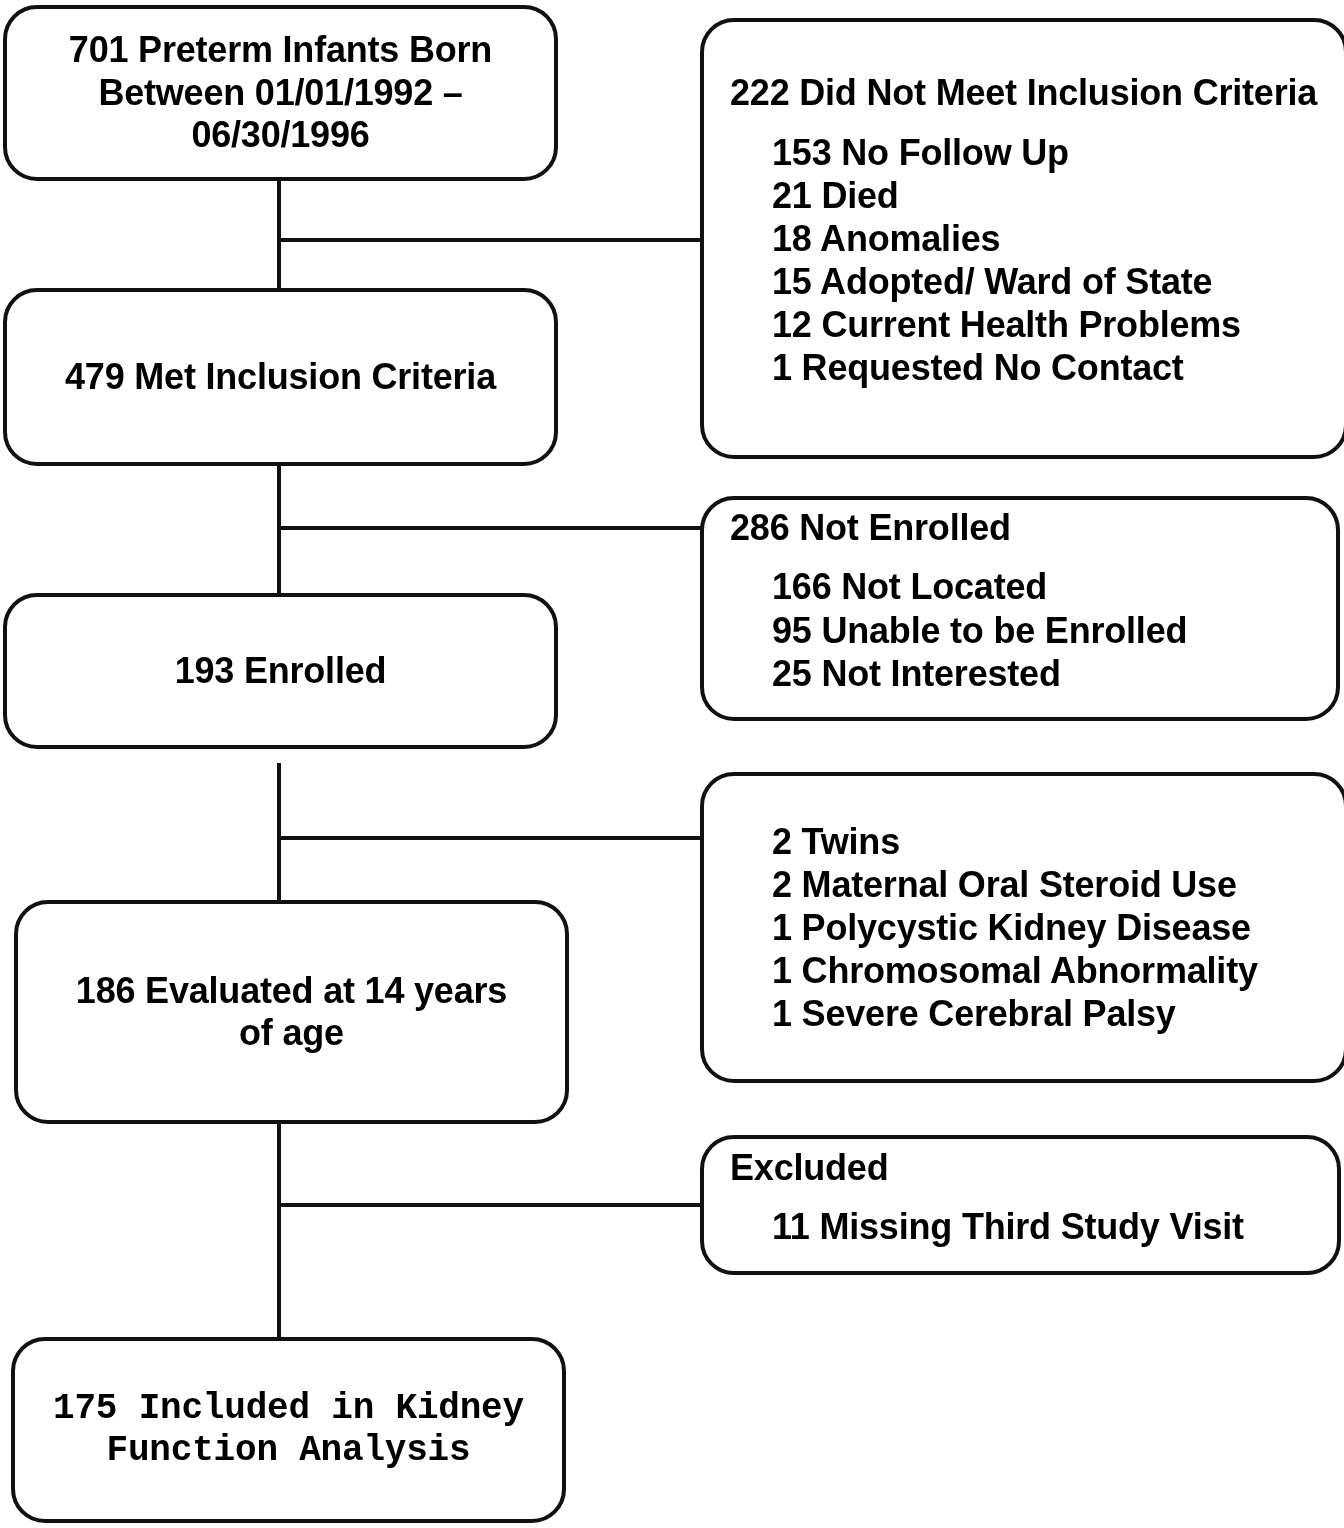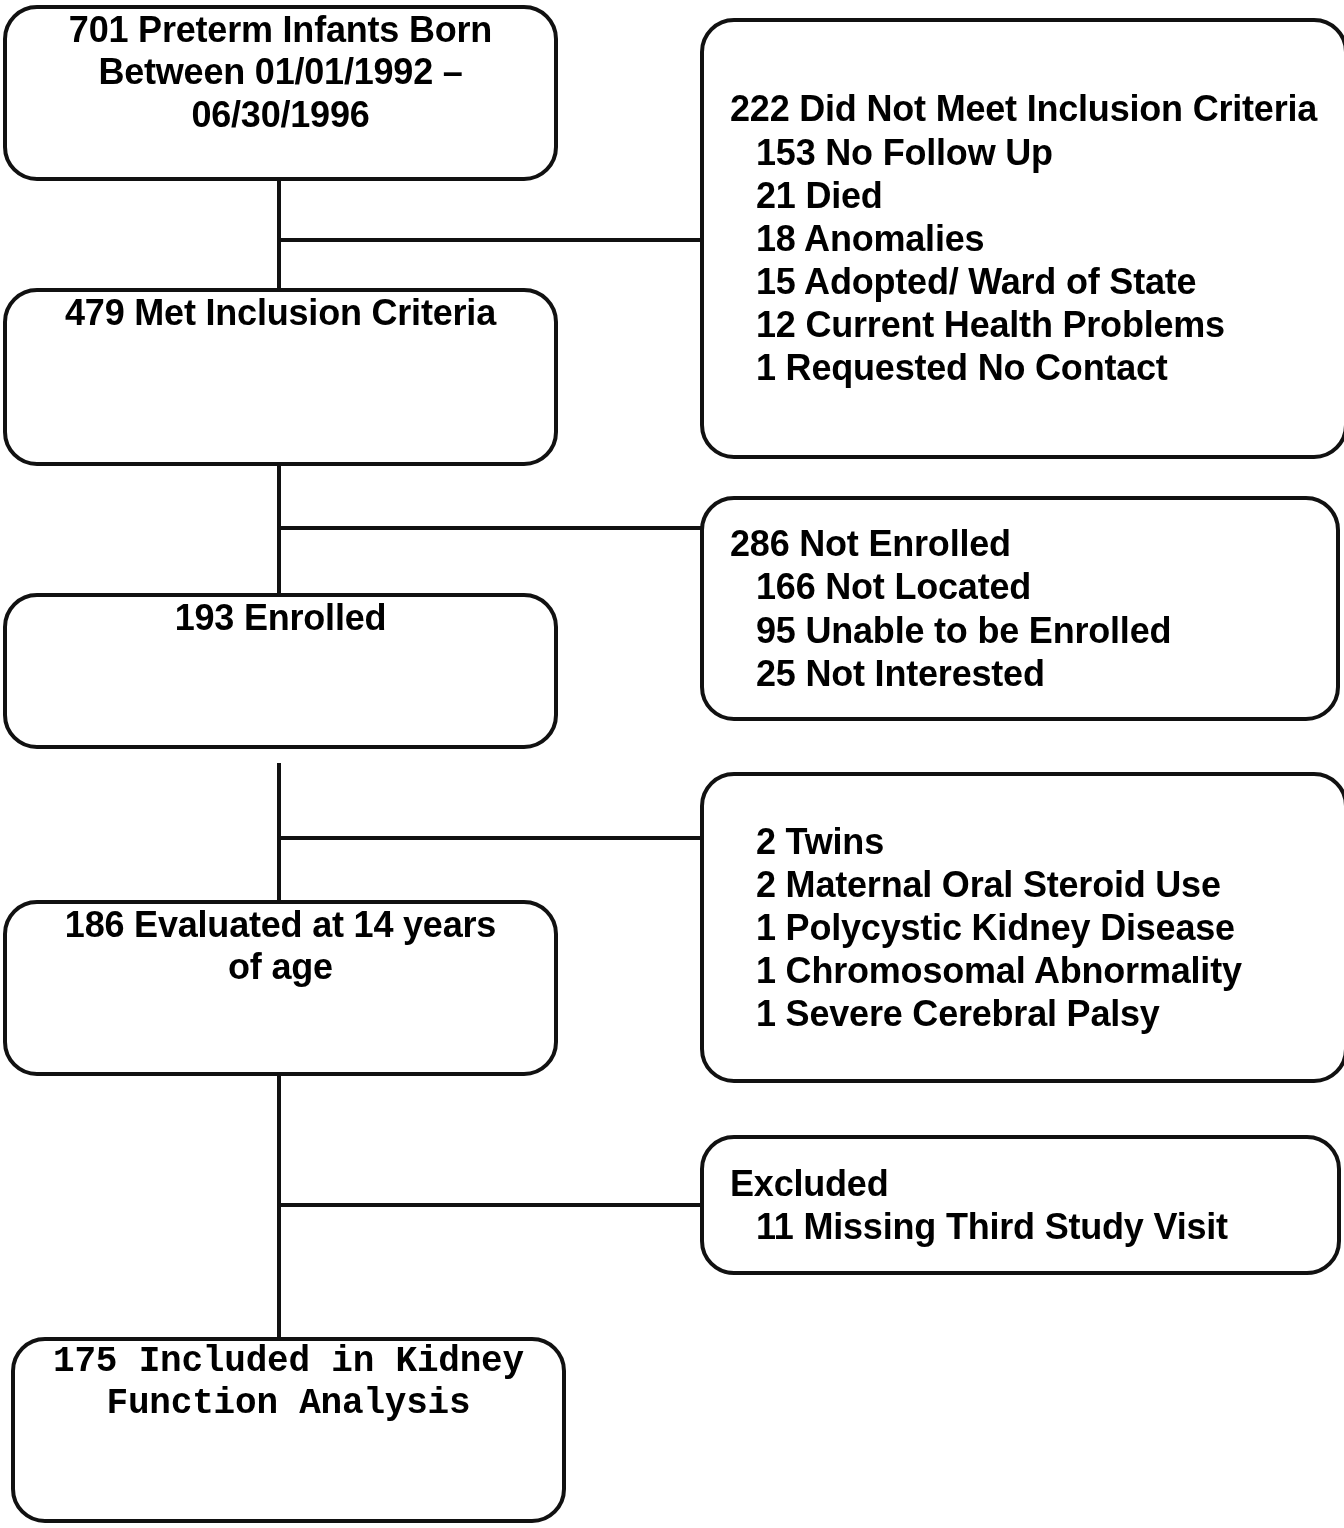--- a/index.html
+++ b/index.html
@@ -20,20 +20,21 @@
     box-sizing: border-box;
     border: 4px solid #111111;
     border-radius: 34px;
     background: #ffffff;
     color: #000000;
     font-weight: bold;
     display: flex;
     z-index: 2;
   }
   .node.center {
+    align-items: center;
     justify-content: center;
     text-align: center;
   }
   .node.listbox {
     align-items: center;
     justify-content: flex-start;
     text-align: left;
   }
   .node-inner {
     width: 100%;
@@ -45,21 +46,21 @@
     letter-spacing: -0.2px;
     white-space: pre-line;
   }
   .list-head {
     font-size: 36px;
     line-height: 1.2;
     letter-spacing: -0.2px;
   }
   .list-items {
     list-style: none;
-    margin: 0;
+    margin: 16px;
     padding: 0 0 0 26px;
   }
   .list-items li {
     font-size: 36px;
     line-height: 1.2;
     letter-spacing: -0.2px;
     white-space: nowrap;
   }
   
   .conn {
@@ -104,21 +105,21 @@
       <div class="label">479 Met Inclusion Criteria</div>
     </div>
   </div>
 
   <div class="node center" style="left:3px; top:593px; width:555px; height:156px;">
     <div class="node-inner">
       <div class="label">193 Enrolled</div>
     </div>
   </div>
 
-  <div class="node center" style="left:3px; top:900px; width:555px; height:176px;">
+  <div class="node center" style="left:14px; top:900px; width:555px; height:224px;">
     <div class="node-inner">
       <div class="label">186 Evaluated at 14 years
 of age</div>
     </div>
   </div>
 
   <div class="node center" style="left:11px; top:1337px; width:555px; height:186px;font-family:Liberation Mono, monospace;">
     <div class="node-inner">
       <div class="label">175 Included in Kidney
 Function Analysis</div>

